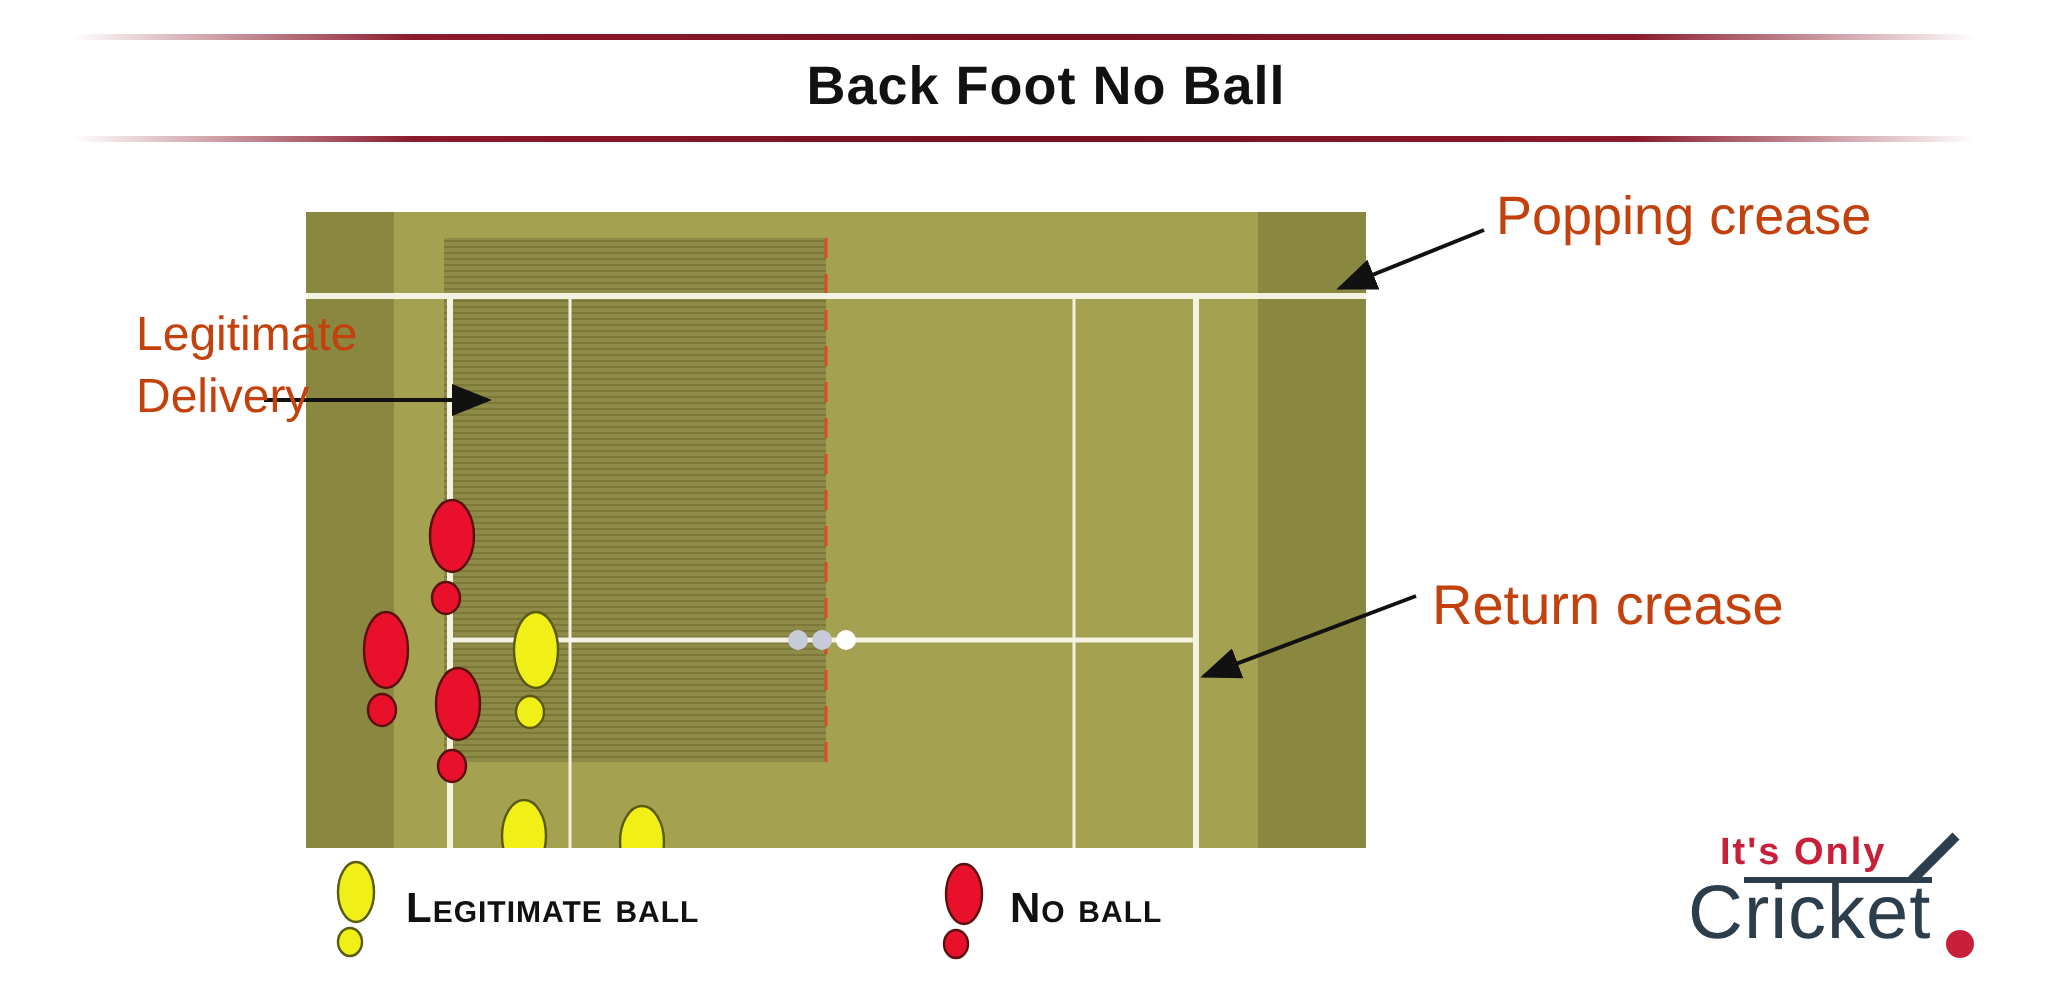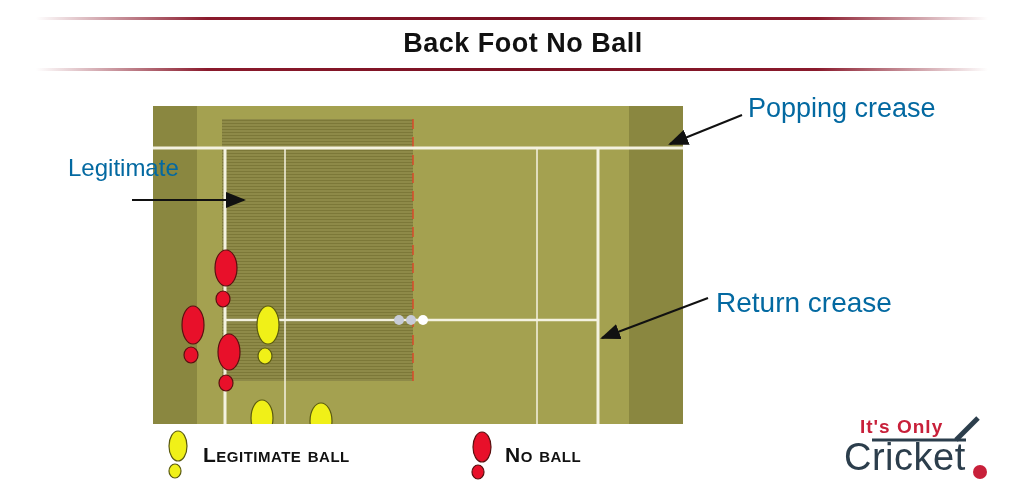--- a/index.html
+++ b/index.html
@@ -1,20 +1,20 @@
 <!DOCTYPE html>
 <html><head>
 <meta charset="utf-8">
 <style>
   html,body{margin:0;padding:0;background:#fff;}
   body{width:1024px;height:494px;position:relative;overflow:hidden;font-family:"Liberation Sans",sans-serif;}
   .rule{position:absolute;left:36px;width:952px;height:3px;background:linear-gradient(90deg,rgba(128,16,32,0) 0%,#8a1a2c 18%,#7a1022 50%,#8a1a2c 82%,rgba(128,16,32,0) 100%);}
   .title{position:absolute;left:0;width:1024px;top:28px;text-align:center;font-weight:bold;font-size:27px;letter-spacing:0.5px;color:#111;margin-left:11px;}
   .pitch{position:absolute;left:153px;top:106px;width:530px;height:318px;background:#a4a150;}
-  .ann{position:absolute;color:#0369a1;font-size:24px;line-height:31px;}
+  .ann{position:absolute;color:#c2410c;font-size:24px;line-height:31px;}
   .legend-label{position:absolute;font-weight:bold;color:#111;font-size:21px;font-variant:small-caps;letter-spacing:0.5px;}
   .logo{position:absolute;left:838px;top:410px;width:170px;height:80px;}
 </style>
 </head>
 <body>
 
 <div class="rule" style="top:17px;"></div>
 <div class="title">Back Foot No Ball</div>
 <div class="rule" style="top:68px;"></div>
 
@@ -76,20 +76,21 @@
   <g fill="#e8102a" stroke="#5a1010" stroke-width="1.2">
     <ellipse cx="482" cy="447" rx="9" ry="15"></ellipse>
       <ellipse cx="478" cy="472" rx="6" ry="7"></ellipse>
   </g>
 </svg>
 
 <div class="ann" style="left:748px;top:93px;font-size:27px;">Popping crease</div>
 <div class="ann" style="left:716px;top:287px;font-size:28px;">Return crease</div>
 <div style="position:absolute;left:20px;top:152px;width:116px;text-align:left;margin-left:48px;">
   <div class="ann" style="position:static;">Legitimate</div>
+  <div class="ann" style="position:static;">Delivery</div>
 </div>
 
 <div class="legend-label" style="left:203px;top:443px;">Legitimate ball</div>
 <div class="legend-label" style="left:505px;top:443px;">No ball</div>
 
 <div class="logo">
   <div style="position:absolute;left:22px;top:6px;font-weight:bold;font-size:19px;color:#c8203a;letter-spacing:1px;">It's Only</div>
   <div style="position:absolute;left:6px;top:26px;font-size:38px;color:#2c3e4c;letter-spacing:0.5px;">Cricket</div>
   <svg width="170" height="80" style="position:absolute;left:0;top:0;">
     <line x1="34" y1="30" x2="128" y2="30" stroke="#2c3e4c" stroke-width="3"></line>

